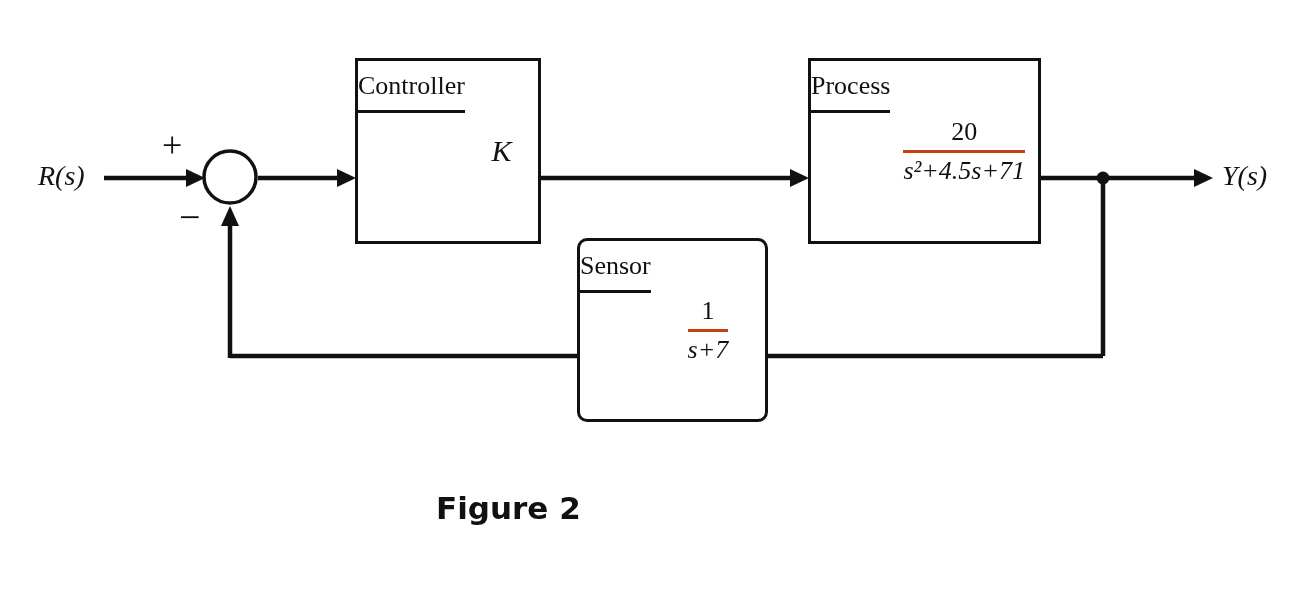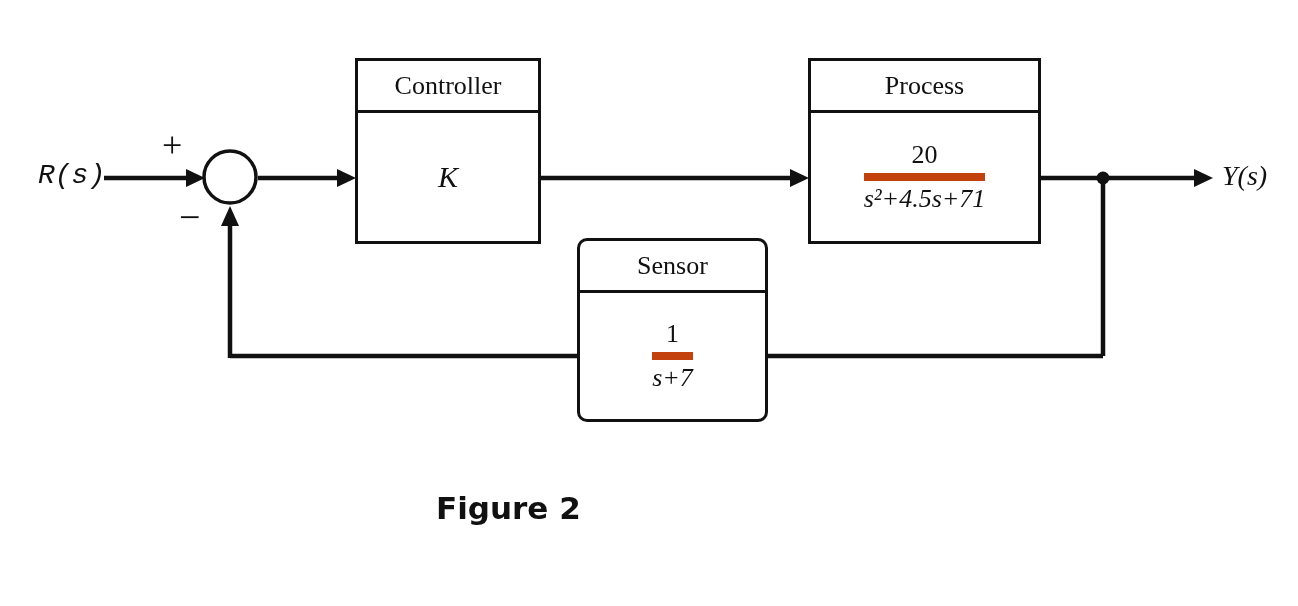--- a/index.html
+++ b/index.html
@@ -26,21 +26,20 @@
     font-style: normal;
     white-space: nowrap;
   }
 
   .block {
     position: absolute;
     box-sizing: border-box;
     background: #ffffff;
     border: 3.5px solid #111111;
     display: flex;
-    flex-direction: column;
   }
   .block .title {
     height: 49px;
     line-height: 49px;
     text-align: center;
     font-size: 26px;
     border-bottom: 3.5px solid #111111;
     flex: 0 0 auto;
   }
   .block .body {
@@ -51,21 +50,21 @@
   }
   .gain { font-style: italic; font-size: 30px; }
   .frac {
     display: inline-block;
     text-align: center;
     font-size: 26px;
     line-height: 1.15;
   }
   .frac .num {
     display: block;
-    border-bottom: 8px solid #c2410c;
+    border-bottom: 3px solid #c2410c;
     padding: 0 10px 3px 10px;
     font-style: normal;
   }
   .frac .den {
     display: block;
     padding-top: 3px;
     font-style: italic;
   }
 
   .caption {
@@ -105,21 +104,21 @@
       <polygon points="205,178 186,169 186,187"></polygon>
       <polygon points="356,178 337,169 337,187"></polygon>
       <polygon points="809,178 790,169 790,187"></polygon>
       <polygon points="1213,178 1194,169 1194,187"></polygon>
       <polygon points="230,206 221,226 239,226"></polygon>
       <circle cx="1103" cy="178" r="6.5"></circle>
     </g>
     <circle cx="230" cy="177" r="26" fill="#ffffff" stroke="#111111" stroke-width="3.5"></circle>
   </svg>
 
-  <div class="label" style="left:38px; top:160px;font-family:Liberation Mono, monospace;">R(s)</div>
+  <div class="label" style="left:38px; top:160px;">R(s)</div>
   <div class="label" style="left:1222px; top:160px;">Y(s)</div>
 
   <div class="sign" style="left:162px; top:124px; font-size:36px;">+</div>
   <div class="sign" style="left:179px; top:195px; font-size:38px;">−</div>
 
   <div class="block" style="left:355px; top:58px; width:186px; height:186px;">
     <div class="title">Controller</div>
     <div class="body">
       <span class="gain">K</span>
     </div>

